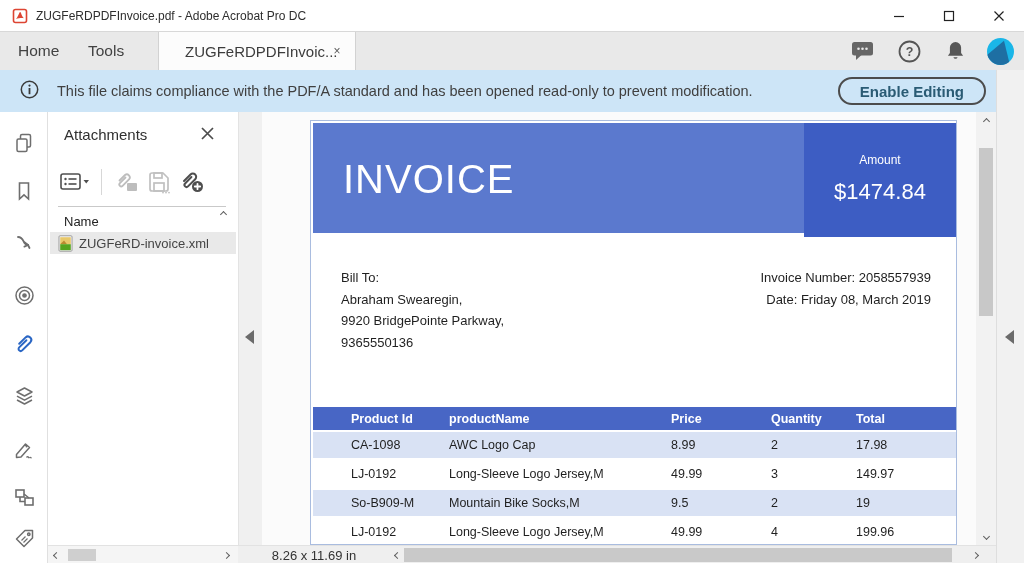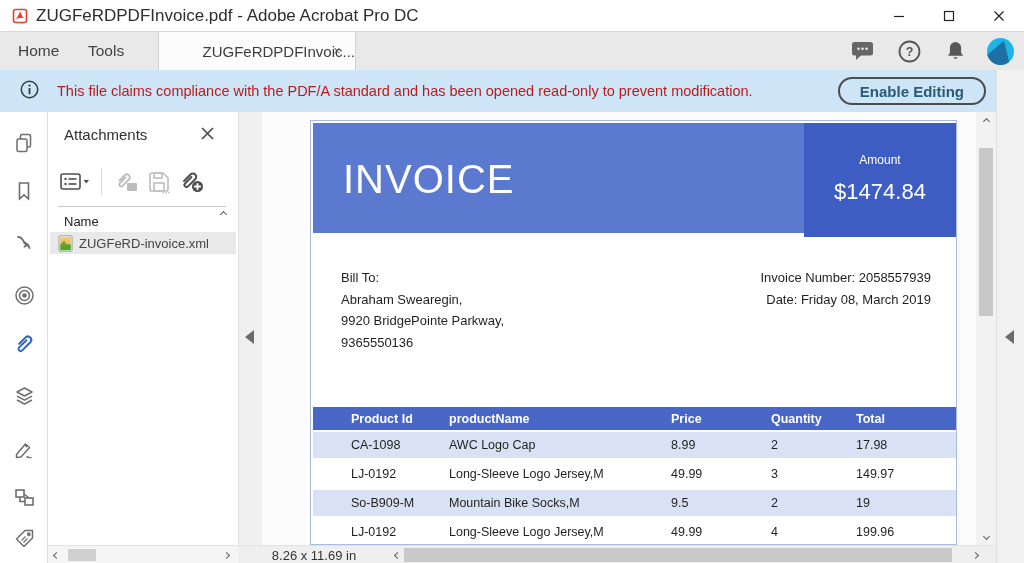--- a/index.html
+++ b/index.html
@@ -2,47 +2,47 @@
 <html><head>
 <meta charset="utf-8">
 <style>
   * { margin:0; padding:0; box-sizing:border-box; }
   html,body { width:1024px; height:563px; overflow:hidden; }
   body { font-family:"Liberation Sans", sans-serif; background:#fff; position:relative; }
 
   
   #titlebar { position:absolute; left:0; top:0; width:1024px; height:32px; background:#fff;
               border-bottom:1px solid #d8d8d8; display:flex; align-items:center; }
-  #titlebar .app-title { font-size:17px; color:#2e2e2e; margin-left:8px; }
+  #titlebar .app-title { font-size:12px; color:#2e2e2e; margin-left:8px; }
   #pdf-badge { margin-left:12px; display:flex; }
   .win-controls { position:absolute; right:0; top:0; height:32px; display:flex; }
   .win-btn { width:50px; height:32px; display:flex; align-items:center; justify-content:center; }
 
   
   #tabbar { position:absolute; left:0; top:32px; width:1024px; height:38px; background:#e9e9e9; }
   .nav-tab { position:absolute; top:0; height:38px; display:flex; align-items:center;
-             font-size:15.5px; color:#424242; cursor:default;justify-content:flex-end; }
+             font-size:15.5px; color:#424242; cursor:default; }
   #tab-home { left:18px; }
   #tab-tools { left:88px; }
   #tab-doc { left:158px; width:198px; background:#fcfcfc; border-left:1px solid #d2d2d2;
              border-right:1px solid #d2d2d2; padding-left:26px; }
   #tab-doc .tab-label { font-size:15px; color:#3c3c3c; }
   #tab-doc .tab-close { position:absolute; right:10px; top:11px; width:16px; height:16px;
              display:flex; align-items:center; justify-content:center; color:#5a5a5a; font-size:12px; }
   #tabbar-right { position:absolute; right:10px; top:0; height:38px; display:flex; align-items:center; gap:18px; }
   .tb-icon { width:28px; height:28px; display:flex; align-items:center; justify-content:center; }
   #avatar { width:27px; height:27px; border-radius:50%; background:#1ab6e8; position:relative; overflow:hidden; }
   #avatar .wedge { position:absolute; left:-3px; top:2px; width:0; height:0;
                    border-left:16px solid transparent; border-right:16px solid transparent;
                    border-bottom:26px solid #1e6fa3; transform:rotate(18deg); }
 
   
   #notify { position:absolute; left:0; top:70px; width:996px; height:42px; background:#cde5f7;
             display:flex; align-items:center; }
-  #notify .msg { font-size:14.5px; color:#b91c1c; margin-left:18px; }
+  #notify .msg { font-size:14.5px; color:#404040; margin-left:18px; }
   #info-icon { margin-left:20px; flex:none; }
   #enable-editing { position:absolute; right:10px; top:7px; height:28px; padding:3px 20px;
             border:2px solid #4c4c4c; border-radius:14px; background:transparent;
             font-family:"Liberation Sans",sans-serif; font-size:15px; font-weight:600; color:#2a5b74;
             display:flex; align-items:center; }
 
   
   #right-strip { position:absolute; left:996px; top:70px; width:28px; height:493px;
                  background:#f1f1f1; border-left:1px solid #dedede; }
   #right-strip .collapse { position:absolute; left:8px; top:260px; width:0; height:0;

